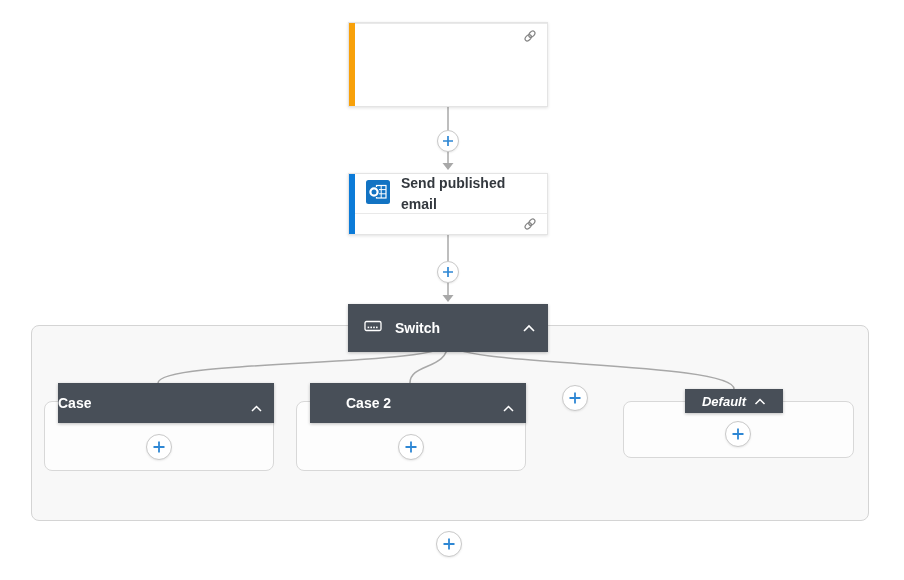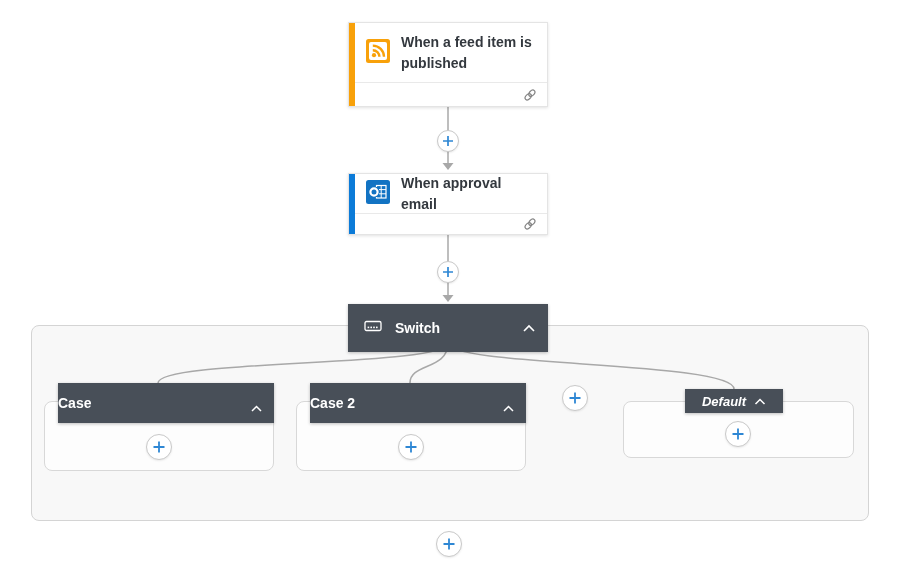--- a/index.html
+++ b/index.html
@@ -62,21 +62,21 @@
     display: flex; align-items: center;
     box-shadow: 0 1px 3px rgba(0,0,0,.25);
     z-index: 4; cursor: pointer;
   }
   .switch-header { left: 348px; top: 304px; width: 200px; height: 48px; padding: 0 12px 0 16px; }
   .switch-header .hdr-label { font-size: 14px; font-weight: 700; margin-left: 13px; }
   .switch-header .chev { margin-left: auto; }
 
   .case-header { width: 216px; height: 40px; top: 383px; justify-content: flex-start; }
   .case1-header { left: 58px; }
-  .case2-header { left: 310px; }
+  .case2-header { left: 310px; padding-left: 36px; }
   .case-header .hdr-label { font-size: 14px; font-weight: 700; }
   .case-header .chev { position: absolute; right: 11px; top: 16px; }
 
   .default-header {
     left: 685px; top: 389px; width: 98px; height: 24px;
     justify-content: center; gap: 8px; font-style: italic;
   }
   .default-header .hdr-label { font-size: 13px; font-weight: 700; }
 
   
@@ -121,32 +121,20 @@
       <path d="M448,343 C448,367 734,361 734,389"></path>
     </g>
     <g fill="#A8A8A8" stroke="none">
       <polygon points="442.5,163 453.5,163 448,170"></polygon>
       <polygon points="442.5,295 453.5,295 448,302"></polygon>
     </g>
   </svg>
 
   <div class="card trigger-card">
     <div class="accent"></div>
-    <div class="card-title-row">
-      <span>
-        <svg width="24" height="24" viewBox="0 0 24 24">
-          <rect x="0" y="0" width="24" height="24" rx="2.5" fill="#F8A10A"></rect>
-          <rect x="3" y="3" width="18" height="18" rx="2" fill="#ffffff"></rect>
-          <circle cx="8" cy="16.2" r="2.1" fill="#F8A10A"></circle>
-          <path d="M6.8,11.2 a6.6,6.6 0 0 1 6.6,6.6" stroke="#F8A10A" stroke-width="2.4" fill="none"></path>
-          <path d="M6.8,6.6 a11.2,11.2 0 0 1 11.2,11.2" stroke="#F8A10A" stroke-width="2.4" fill="none"></path>
-        </svg>
-      </span>
-      <span class="card-title">When a feed item is published</span>
-    </div>
     <div class="card-footer">
       <span class="conn-icon">
         <svg width="14" height="14" viewBox="0 0 14 14">
           <g stroke="#5a5a5a" stroke-width="1.2" fill="none">
             <ellipse cx="5.2" cy="8.8" rx="3.6" ry="2.4" transform="rotate(-45 5.2 8.8)"></ellipse>
             <ellipse cx="8.8" cy="5.2" rx="3.6" ry="2.4" transform="rotate(-45 8.8 5.2)"></ellipse>
           </g>
         </svg>
       </span>
     </div>
@@ -165,21 +153,21 @@
         <svg width="24" height="24" viewBox="0 0 24 24">
           <rect x="0" y="0" width="24" height="24" rx="2.5" fill="#1273C3"></rect>
           <rect x="10.5" y="5.5" width="9.5" height="12.5" fill="none" stroke="#ffffff" stroke-width="1.2"></rect>
           <line x1="10.5" y1="9.6" x2="20" y2="9.6" stroke="#ffffff" stroke-width="1"></line>
           <line x1="10.5" y1="13.8" x2="20" y2="13.8" stroke="#ffffff" stroke-width="1"></line>
           <line x1="15.2" y1="5.5" x2="15.2" y2="18" stroke="#ffffff" stroke-width="1"></line>
           <rect x="3" y="7" width="10" height="10" rx="1" fill="#1273C3"></rect>
           <circle cx="8" cy="12" r="3.6" fill="none" stroke="#ffffff" stroke-width="2.2"></circle>
         </svg>
       </span>
-      <span class="card-title">When approval email</span>
+      <span class="card-title">Send published email</span>
     </div>
     <div class="card-footer">
       <span class="conn-icon">
         <svg width="14" height="14" viewBox="0 0 14 14">
           <g stroke="#5a5a5a" stroke-width="1.2" fill="none">
             <ellipse cx="5.2" cy="8.8" rx="3.6" ry="2.4" transform="rotate(-45 5.2 8.8)"></ellipse>
             <ellipse cx="8.8" cy="5.2" rx="3.6" ry="2.4" transform="rotate(-45 8.8 5.2)"></ellipse>
           </g>
         </svg>
       </span>

